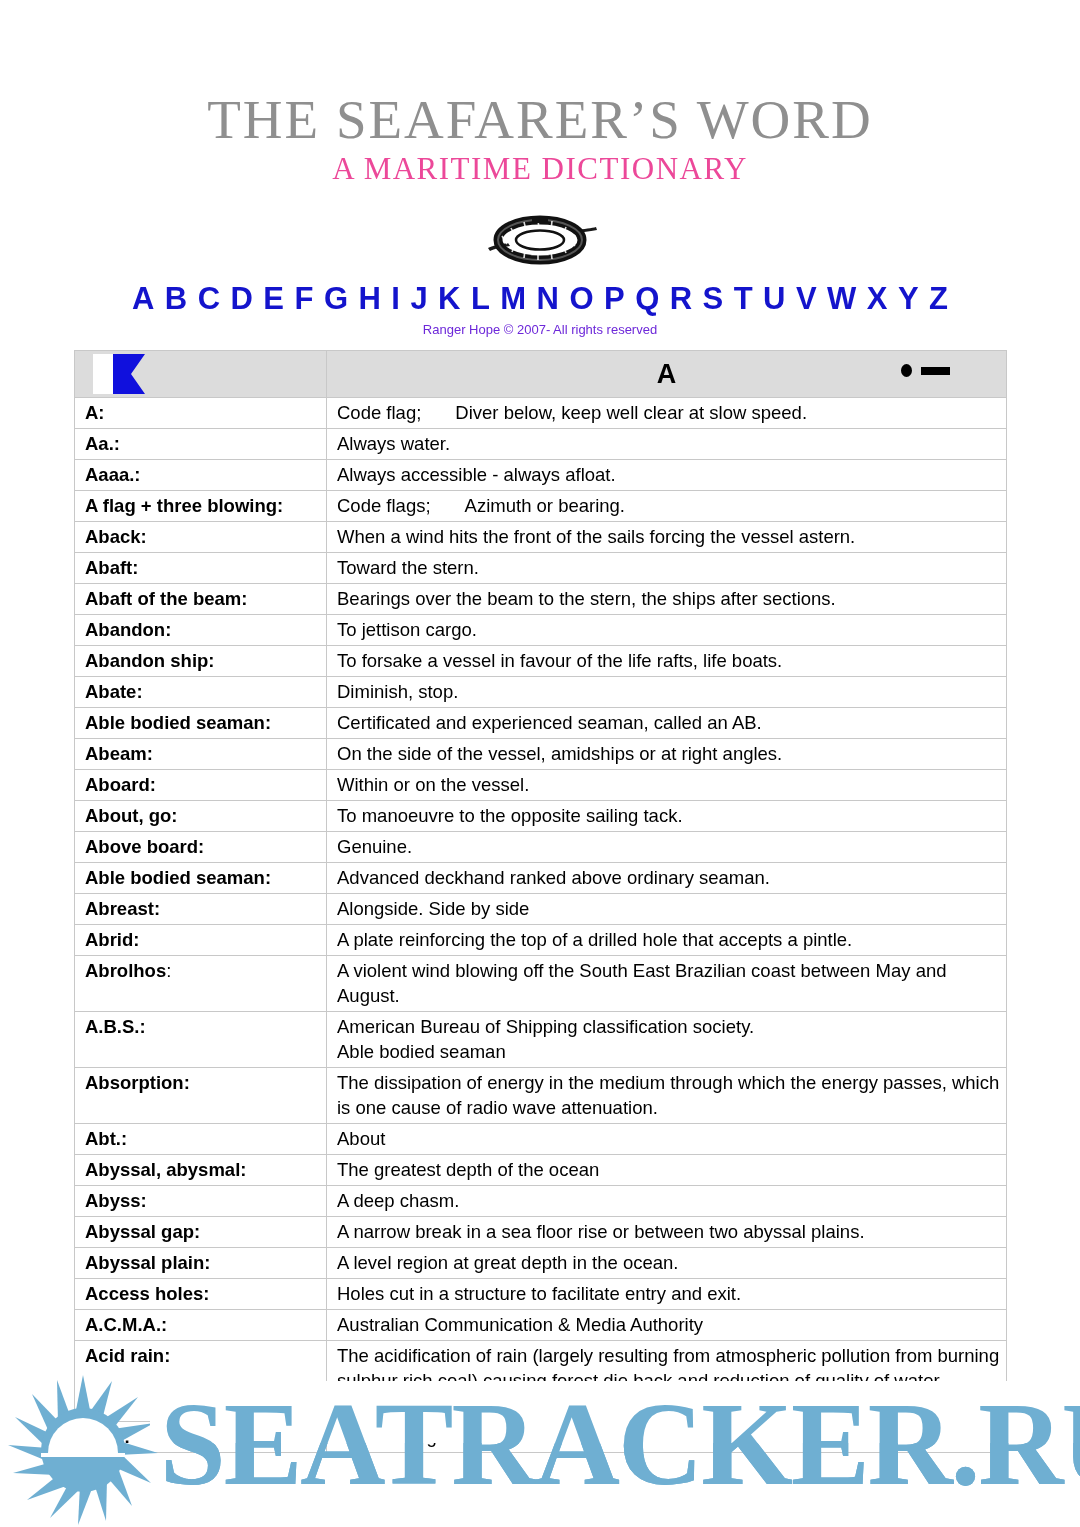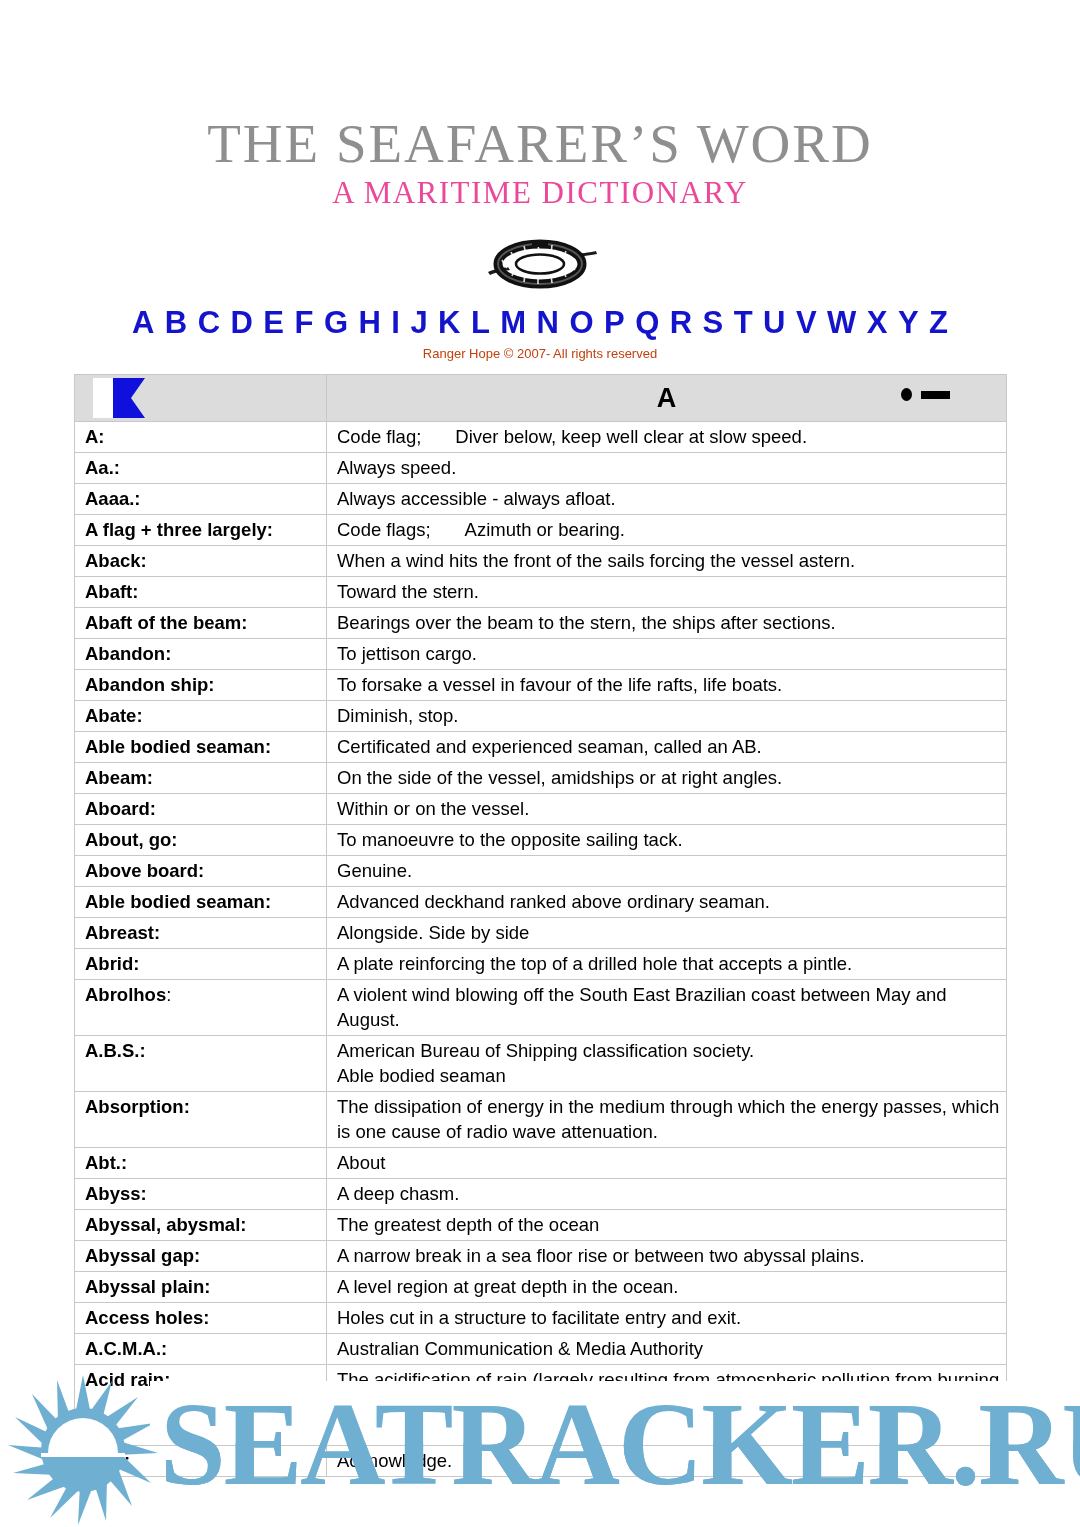--- a/index.html
+++ b/index.html
@@ -10,21 +10,21 @@
   body {
     width: 1080px;
     height: 1527px;
     position: relative;
     font-family: "Liberation Sans", sans-serif;
     overflow: hidden;
   }
 
   
   .masthead {
-    padding-top: 116px;
+    padding-top: 92px;
     text-align: center;
   }
   .main-title {
     font-family: "Liberation Serif", serif;
     font-size: 55px;
     line-height: 56px;
     letter-spacing: 2px;
     color: #8f8f8f;
     font-weight: normal;
     margin: 0;
@@ -63,21 +63,21 @@
     color: #1414cc;
     font-size: 31px;
     line-height: 34px;
     font-weight: bold;
     text-decoration: none;
     padding: 0 3px;
     letter-spacing: 0px;
   }
   .copyright {
     text-align: center;
-    color: #c2410c;
+    color: #6d28d9;
     font-size: 13px;
     line-height: 16px;
     margin-top: 6px;
   }
 
   
   .dict-wrap {
     margin: 12px auto 0 auto;
     width: 932px;
   }
@@ -284,28 +284,28 @@
           </div>
         </td>
       </tr>
 
       <tr>
         <td class="term">A:</td>
         <td class="def"><span>Code flag;</span><span class="gap"></span><span>Diver below, keep well clear at slow speed.</span></td>
       </tr>
       <tr>
         <td class="term">Aa.:</td>
-        <td class="def">Always speed.</td>
+        <td class="def">Always water.</td>
       </tr>
       <tr>
         <td class="term">Aaaa.:</td>
         <td class="def">Always accessible - always afloat.</td>
       </tr>
       <tr>
-        <td class="term">A flag + three largely:</td>
+        <td class="term">A flag + three blowing:</td>
         <td class="def"><span>Code flags;</span><span class="gap"></span><span>Azimuth or bearing.</span></td>
       </tr>
       <tr>
         <td class="term">Aback:</td>
         <td class="def">When a wind hits the front of the sails forcing the vessel astern.</td>
       </tr>
       <tr>
         <td class="term">Abaft:</td>
         <td class="def">Toward the stern.</td>
       </tr>
@@ -367,26 +367,26 @@
       </tr>
       <tr>
         <td class="term">Absorption:</td>
         <td class="def">The dissipation of energy in the medium through which the energy passes, which is one cause of radio wave attenuation.</td>
       </tr>
       <tr>
         <td class="term">Abt.:</td>
         <td class="def">About</td>
       </tr>
       <tr>
+        <td class="term">Abyssal, abysmal:</td>
+        <td class="def">The greatest depth of the ocean</td>
+      </tr>
+      <tr>
         <td class="term">Abyss:</td>
         <td class="def">A deep chasm.</td>
-      </tr>
-      <tr>
-        <td class="term">Abyssal, abysmal:</td>
-        <td class="def">The greatest depth of the ocean</td>
       </tr>
       <tr>
         <td class="term">Abyssal gap:</td>
         <td class="def">A narrow break in a sea floor rise or between two abyssal plains.</td>
       </tr>
       <tr>
         <td class="term">Abyssal plain:</td>
         <td class="def">A level region at great depth in the ocean.</td>
       </tr>
       <tr>

